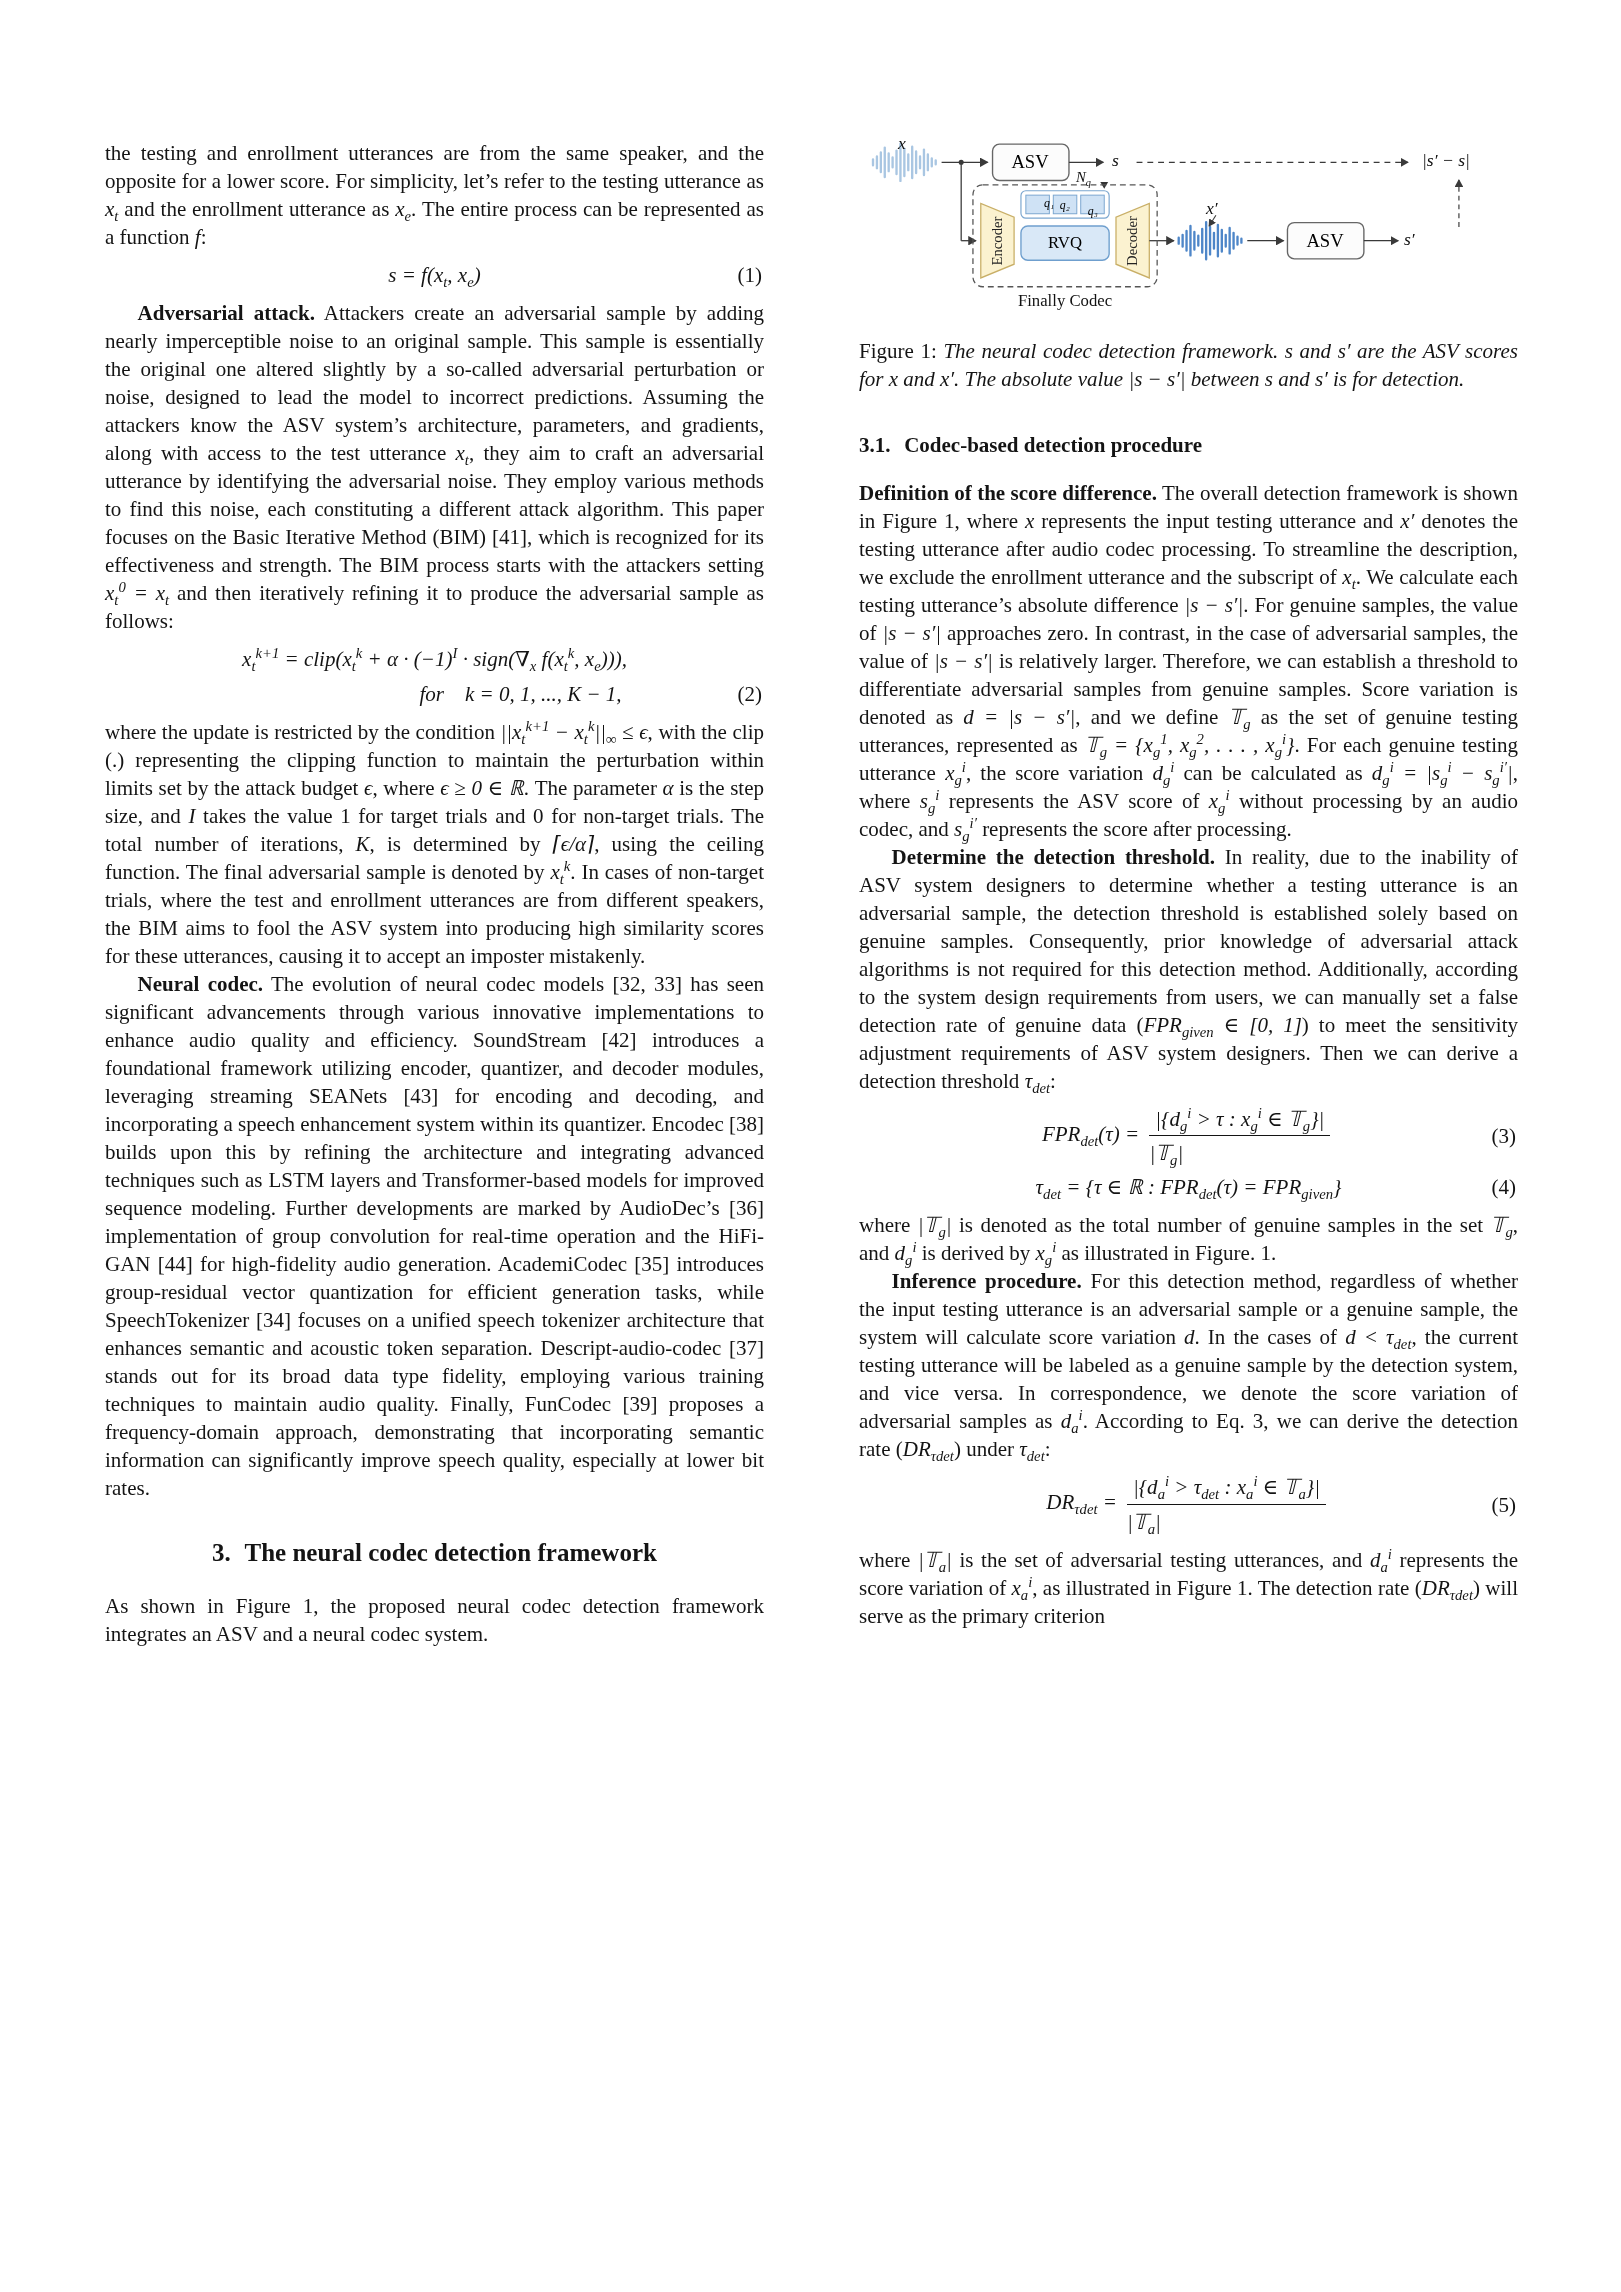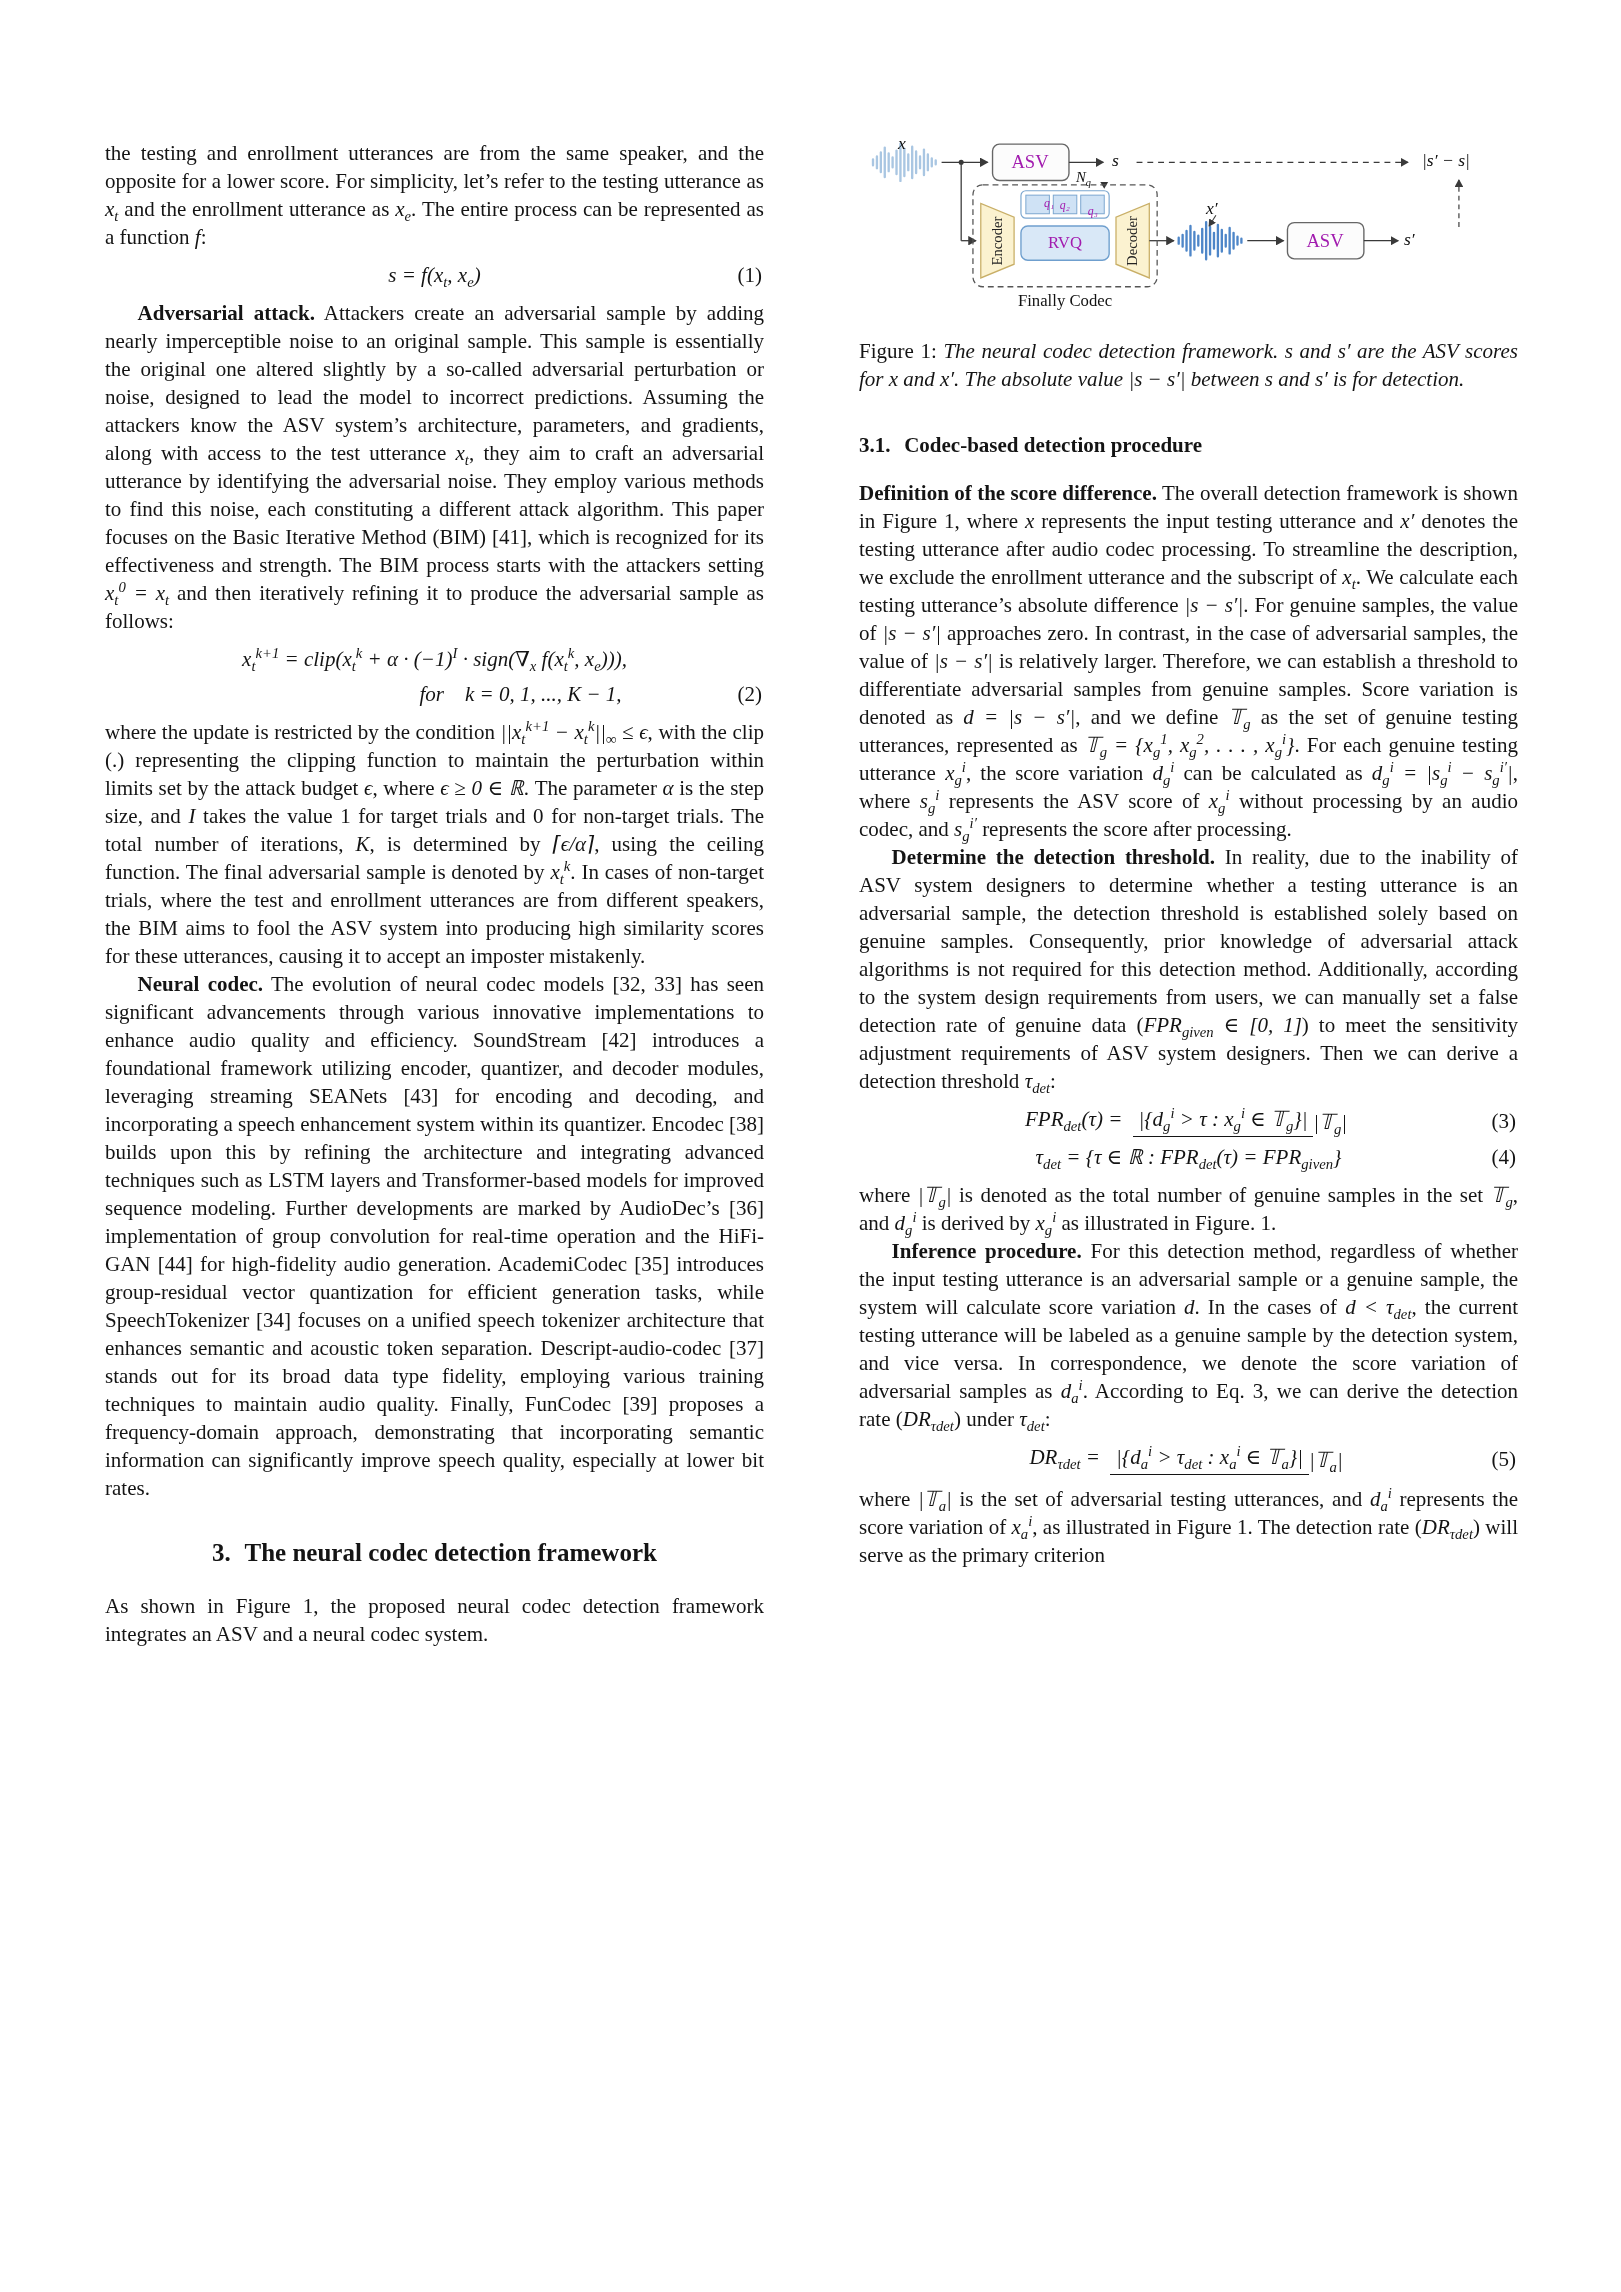--- a/index.html
+++ b/index.html
@@ -12,31 +12,31 @@
   .indent{text-indent:1.55em;}
   .lead{font-weight:bold;}
   i{font-style:italic;}
   sub,sup{font-size:70%;line-height:0;}
   .equation{position:relative;text-align:center;font-style:italic;margin:10px 0;}
   .eq-number{position:absolute;right:2px;top:50%;transform:translateY(-50%);font-style:normal;}
   .eq-line{text-align:center;}
   .eq-line2{position:relative;padding-left:172px;margin-top:6.9px;}
   .eq-tight-bottom{margin-bottom:5.9px;}
   .eq-tight-top{margin-top:5.9px;}
-  .frac{display:inline-flex;flex-direction:row;vertical-align:middle;text-align:right;margin:0 4.9px;}
+  .frac{display:inline-flex;flex-direction:column;vertical-align:middle;text-align:left;margin:0 4.9px;}
   .fnum{border-bottom:1.4px solid #141414;padding:0 5.9px 2.9px;}
   .fden{padding-top:2.9px;}
   h2.sec-heading{font-size:25px;font-weight:bold;text-align:center;margin:35px 0 23.5px;line-height:1.25;}
   h3.subsec-heading{font-size:21px;font-weight:bold;text-align:left;margin:39px 0 20.6px;line-height:1.25;}
   .sec-title{margin-left:13.7px;}
   .figure-wrap{position:relative;width:659px;height:194px;margin:2px 0 9.8px;}
   .figure-wrap svg{position:absolute;left:0;top:0;}
   .fig-label{position:absolute;line-height:1;white-space:nowrap;font-size:17.6px;color:#111;}
   .fig-math{font-style:italic;}
-  .fig-boxlabel{position:absolute;display:flex;align-items:center;justify-content:center;line-height:1;color:#a21caf;}
+  .fig-boxlabel{position:absolute;display:flex;align-items:center;justify-content:center;line-height:1;color:#000000;}
   .fig-rot{position:absolute;transform:translate(-50%,-50%) rotate(-90deg);white-space:nowrap;line-height:1;font-size:14.7px;color:#222;}
   .vcenter{transform:translateY(-55%);}
   .caption{margin-top:13.7px;text-align:justify;}
   .cap-text{font-style:italic;}
 </style>
 </head>
 <body>
 
 <div class="col col-left">
 

